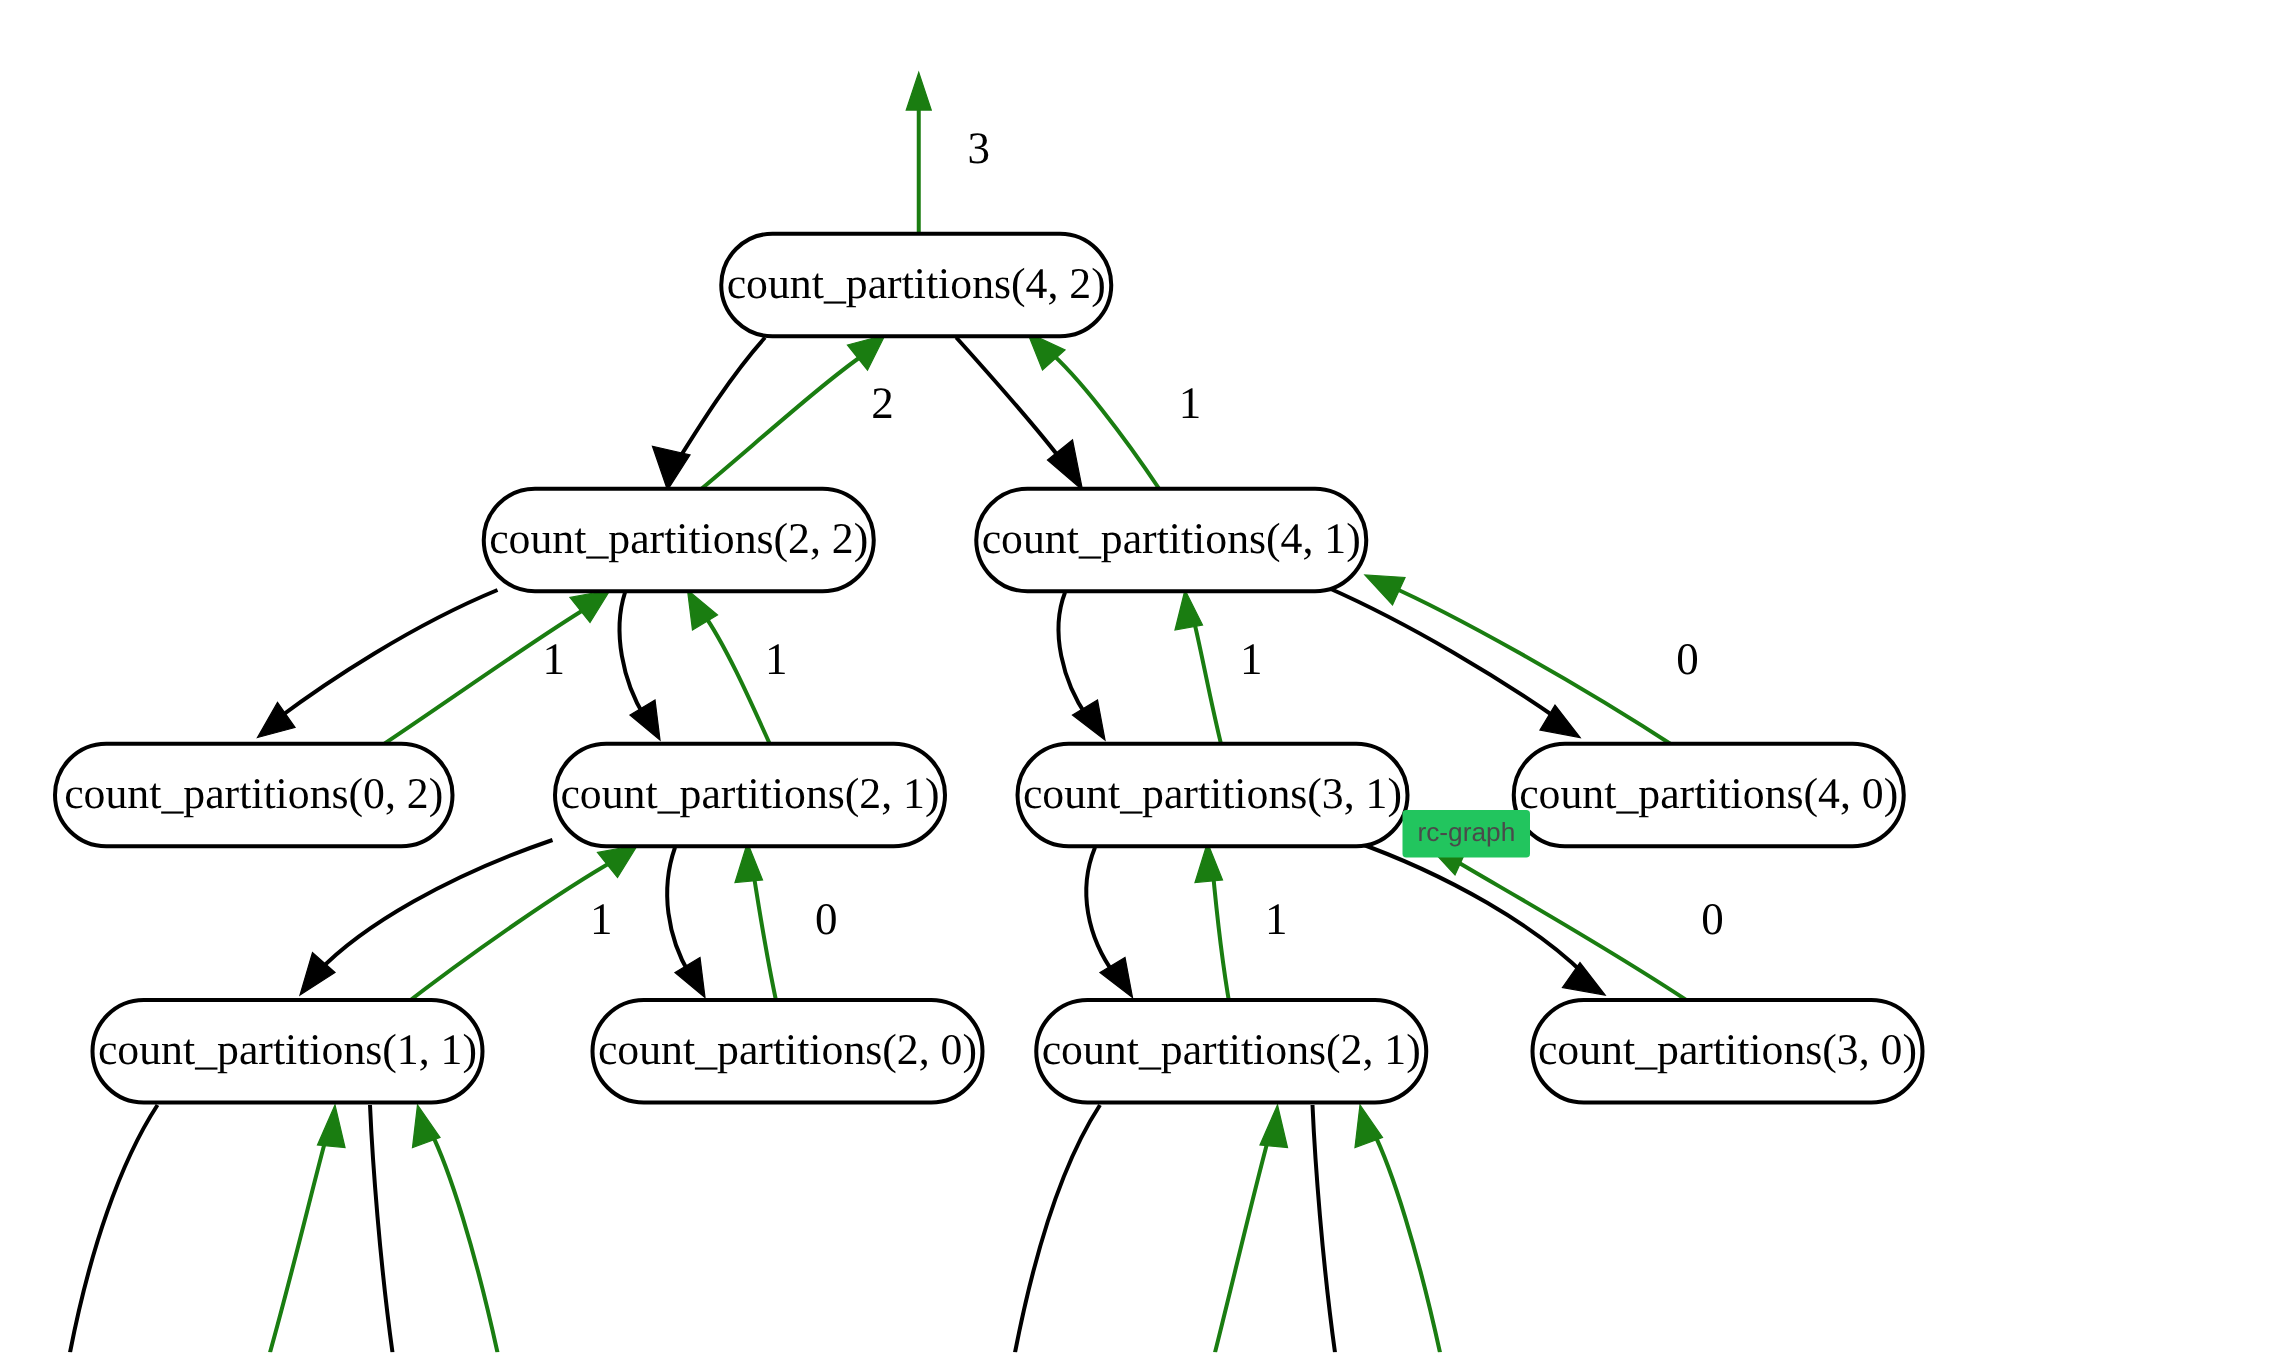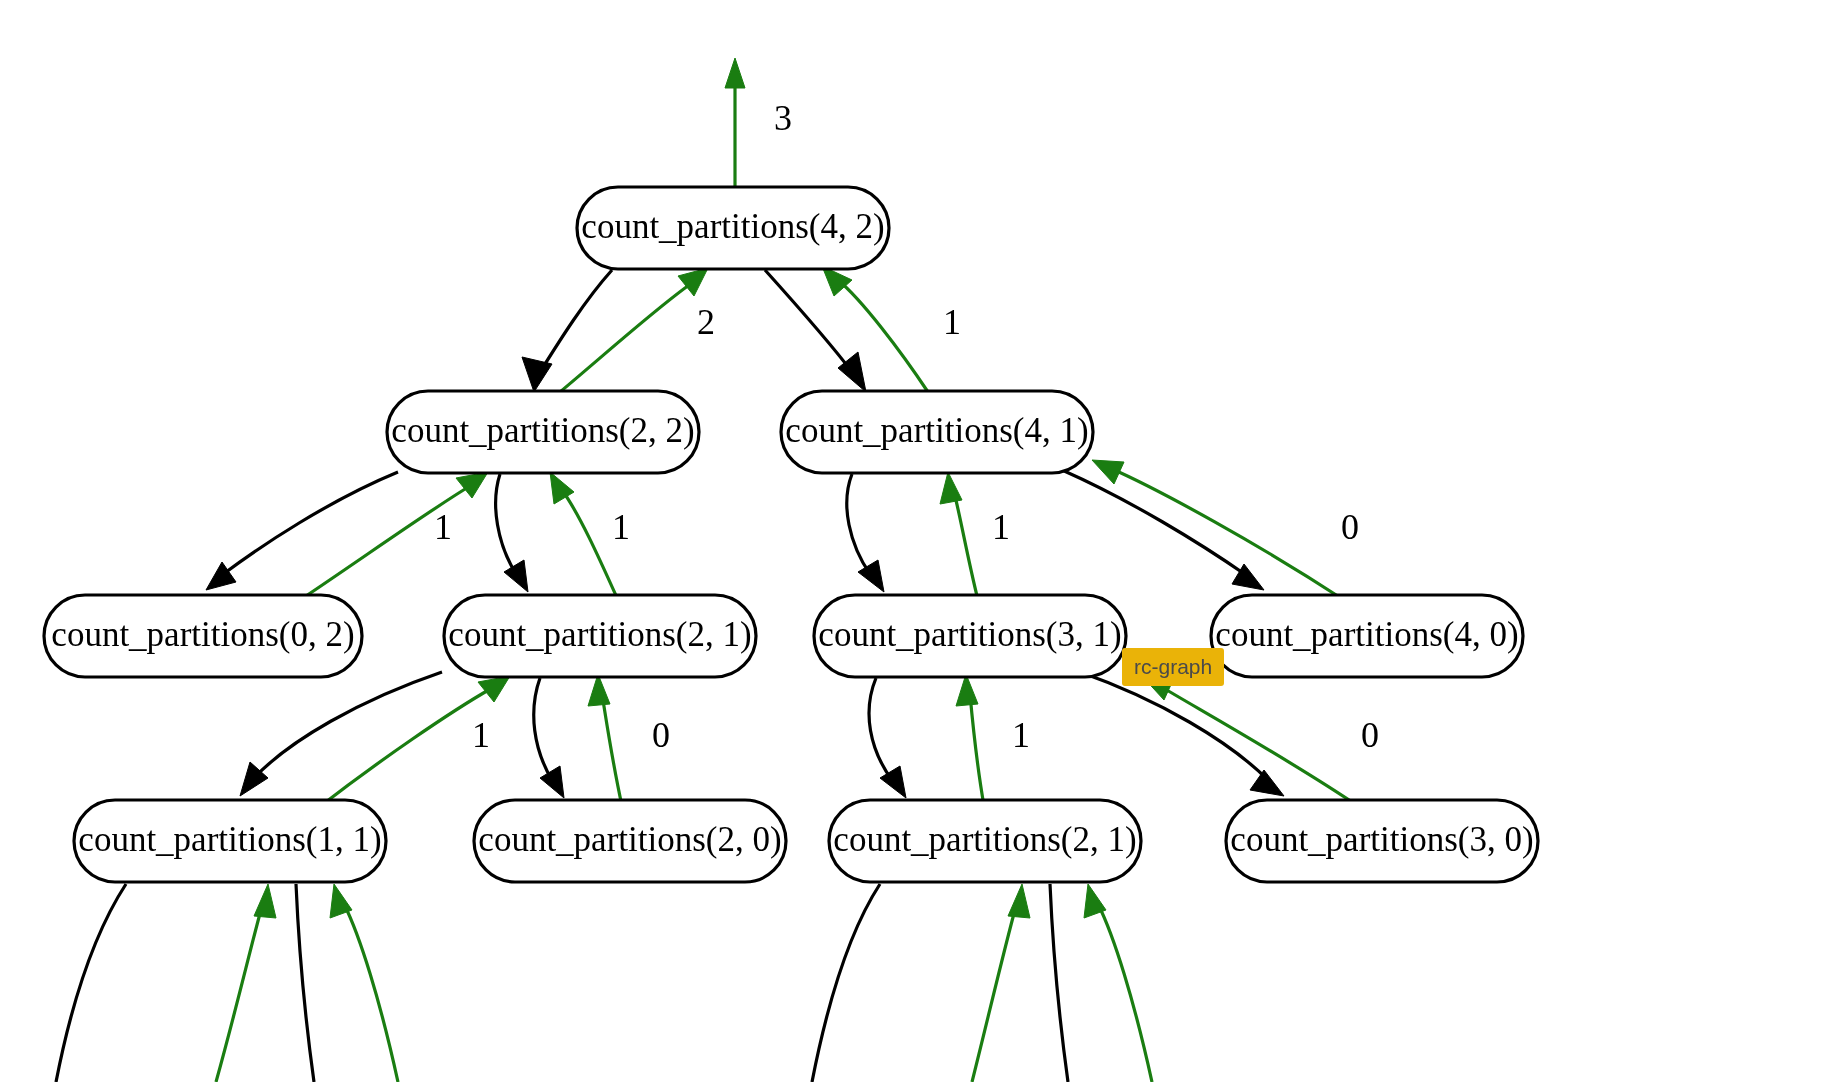--- a/index.html
+++ b/index.html
@@ -59,21 +59,21 @@
   }
   .edge-label {
     font-family: "Liberation Serif", serif;
     font-size: 36px;
     fill: #000000;
     text-anchor: middle;
     dominant-baseline: middle;
   }
   .tooltip-badge {
     position: absolute;
-    background: #eab308;
+    background: #22c55e;
     color: #4a4a4a;
     font-family: "Liberation Sans", sans-serif;
     font-size: 21px;
     line-height: 1;
     padding: 8px 12px 9px 12px;
     border-radius: 3px;
     white-space: nowrap;
   }
 </style>
 </head>

